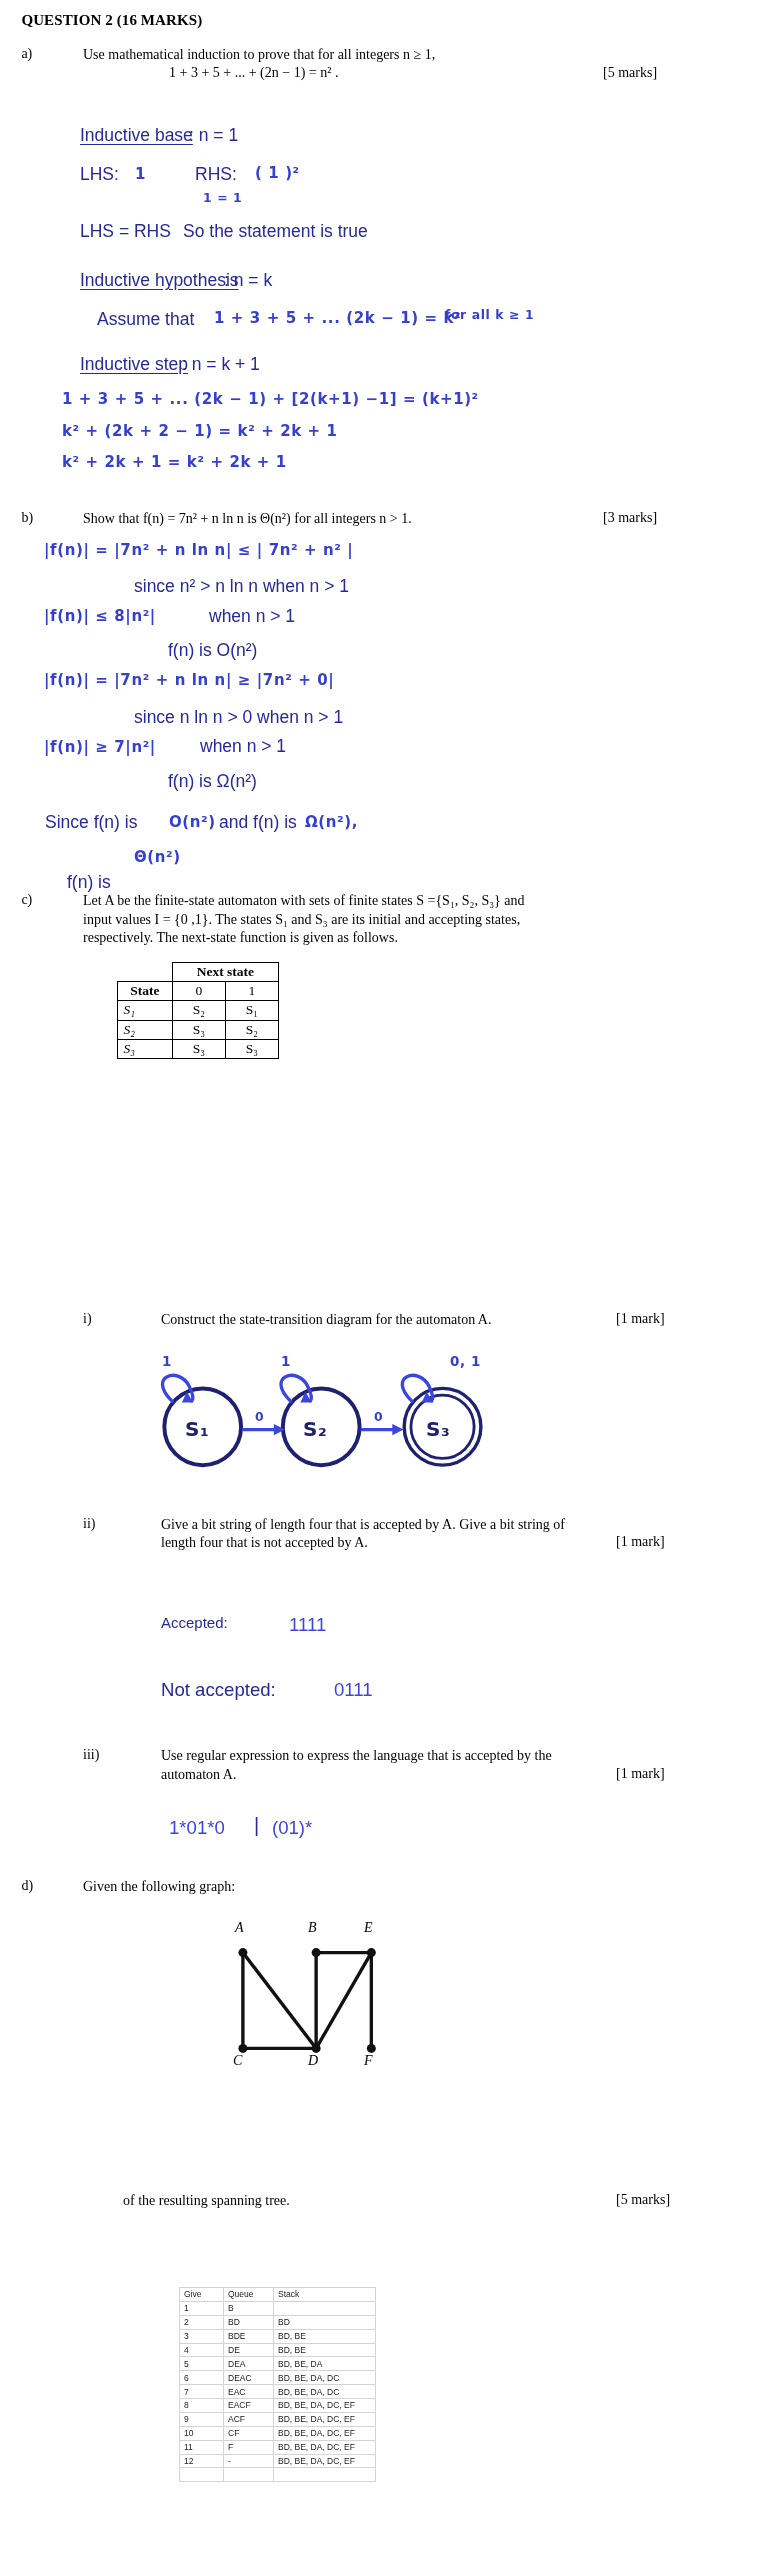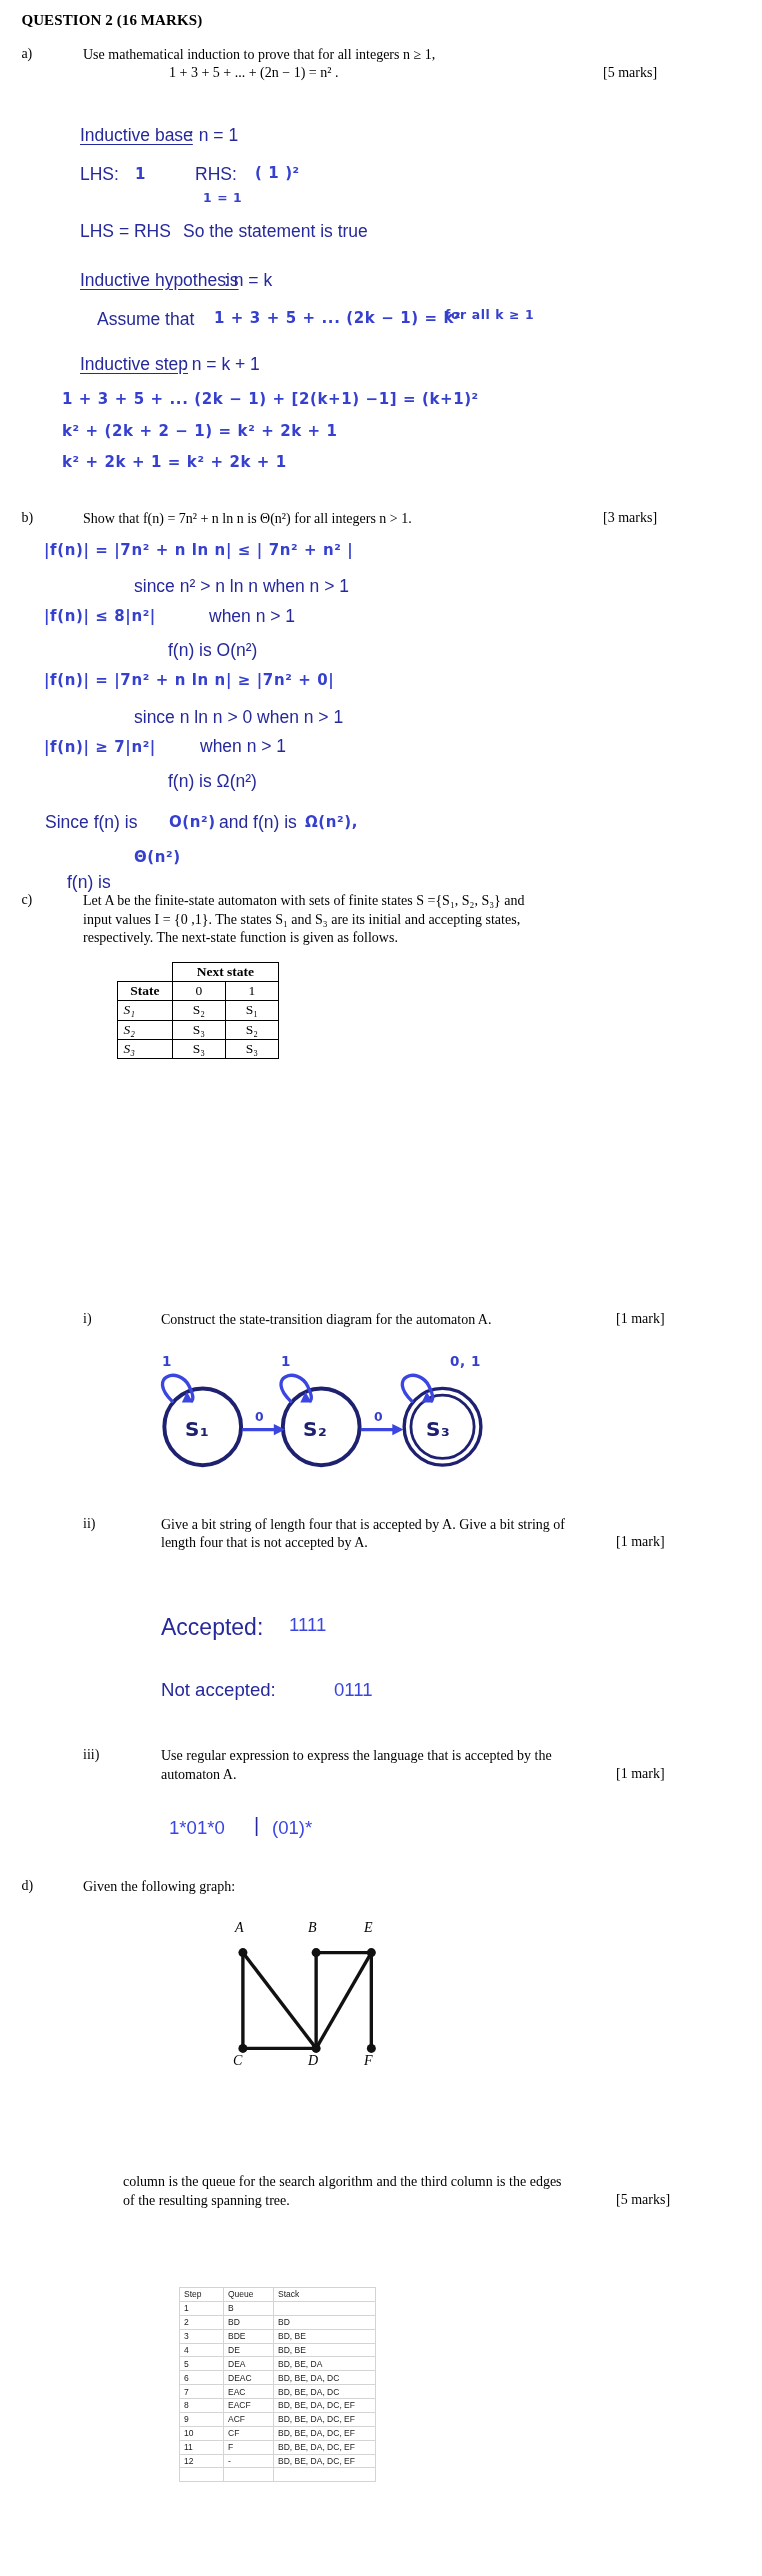--- a/index.html
+++ b/index.html
@@ -245,21 +245,21 @@
 
   <div class="hand" style="left:185px; top:1417px; font-size:20px; color:#1e2170;">S₁</div>
   <div class="hand" style="left:303px; top:1417px; font-size:20px; color:#1e2170;">S₂</div>
   <div class="hand" style="left:426px; top:1417px; font-size:20px; color:#1e2170;">S₃</div>
 
   <div class="plabel" style="left:83px; top:1516px;">ii)</div>
   <div class="ptext" style="left:161px; top:1516px;">Give a bit string of length four that is accepted by A. Give a bit string of</div>
   <div class="ptext" style="left:161px; top:1534px;">length four that is not accepted by A.</div>
   <div class="marks" style="left:616px; top:1534px;">[1 mark]</div>
 
-  <div class="ann" style="left:161px; top:1614px; font-size:23px;">Accepted:</div>
+  <div class="ann" style="left:161px; top:1614px; font-size:15px;">Accepted:</div>
   <div class="ann" style="left:289px; top:1614px; font-size:18.6px; color:#3b46e0;">1111</div>
 
   <div class="ann" style="left:161px; top:1679px; font-size:18.6px;">Not accepted:</div>
   <div class="ann" style="left:334px; top:1679px; font-size:18.6px; color:#3b46e0;">0111</div>
 
   <div class="plabel" style="left:83px; top:1747px;">iii)</div>
   <div class="ptext" style="left:161px; top:1747px;">Use regular expression to express the language that is accepted by the</div>
   <div class="ptext" style="left:161px; top:1766px;">automaton A.</div>
   <div class="marks" style="left:616px; top:1766px;">[1 mark]</div>
 
@@ -288,33 +288,32 @@
     <circle cx="258" cy="215" r="8" fill="#111"></circle>
   </svg>
 
   <div class="mathline it" style="left:235px; top:1920px;">A</div>
   <div class="mathline it" style="left:308px; top:1920px;">B</div>
   <div class="mathline it" style="left:364px; top:1920px;">E</div>
   <div class="mathline it" style="left:233px; top:2053px;">C</div>
   <div class="mathline it" style="left:308px; top:2053px;">D</div>
   <div class="mathline it" style="left:364px; top:2053px;">F</div>
 
-  <div class="ptext" style="left:123px; top:2173px;">column is the queue for the search algorithm and the third column is the edges</div>
   <div class="ptext" style="left:123px; top:2192px;">of the resulting spanning tree.</div>
   <div class="marks" style="left:616px; top:2192px;">[5 marks]</div>
 
   <table class="bfstable" style="left:179px; top:2287px;">
     <colgroup>
         <col class="c1">
         <col class="c2">
         <col class="c3">
       </colgroup>
     <thead>
       <tr>
-        <th>Step</th>
+        <th>Give</th>
         <th>Queue</th>
         <th>Stack</th>
       </tr>
     </thead>
     <tbody>
       <tr>
           <td>1</td>
           <td>B</td>
           <td></td>
         </tr>

